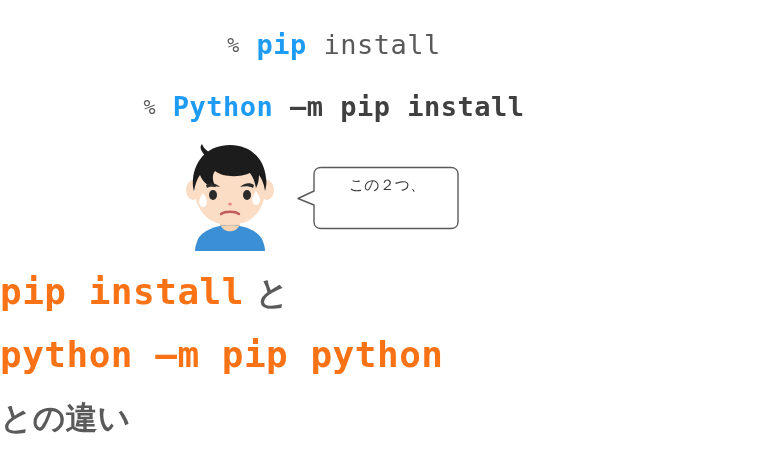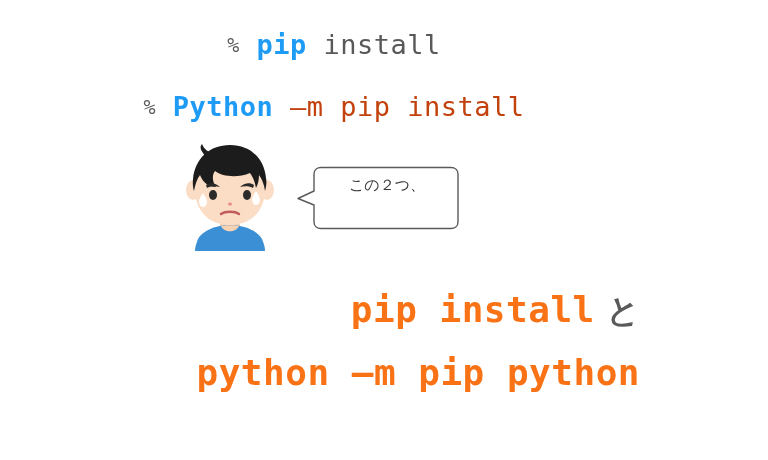--- a/index.html
+++ b/index.html
@@ -44,22 +44,22 @@
     vertical-align: 2px;
   }
   .cmd-kw {
     color: #1E9BF5;
     font-weight: bold;
   }
   .cmd-rest {
     color: #595959;
   }
   .cmd-rest-bold {
-    color: #c2410c;
-    font-weight: normal;
+    color: #404040;
+    font-weight: bold;
   }
 
   
   .character {
     position: absolute;
     left: 176px;
     top: 141px;
     width: 108px;
     height: 110px;
   }
@@ -94,23 +94,23 @@
     font-size: 15px;
     line-height: 26px;
     color: #3b3b3b;
     white-space: pre;
   }
 
   
   .title-block {
     position: absolute;
     left: 0;
-    top: 282px;
+    top: 264px;
     width: 640px;
-    text-align: right;
+    text-align: left;
   }
   .title-line {
     white-space: pre;
     line-height: 56px;
   }
   .title-mono {
     font-family: "DejaVu Sans Mono", "Liberation Mono", monospace;
     font-weight: bold;
     font-size: 36px;
     letter-spacing: 0.5px;
@@ -179,16 +179,17 @@
     </svg>
     <div class="bubble-text"><span>この２つ、</span><br></div>
   </div>
 
   <div class="title-block">
 
     <div class="title-line title-line-1"><span class="title-mono">pip install</span><span class="title-jp"> と</span></div>
 
     <div class="title-line title-line-2"><span class="title-mono">python –m pip python</span></div>
 
+    <div class="title-line title-line-3"><span class="title-jp">との違い</span></div>
 
   </div>
 
 </div>
 
 </body></html>

